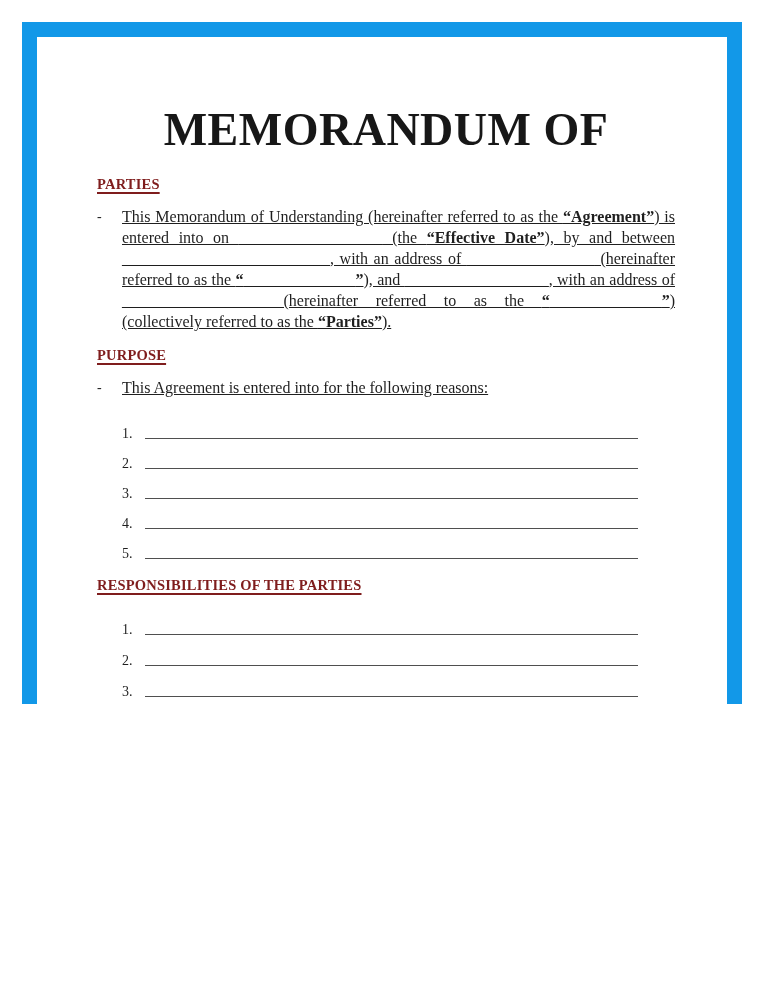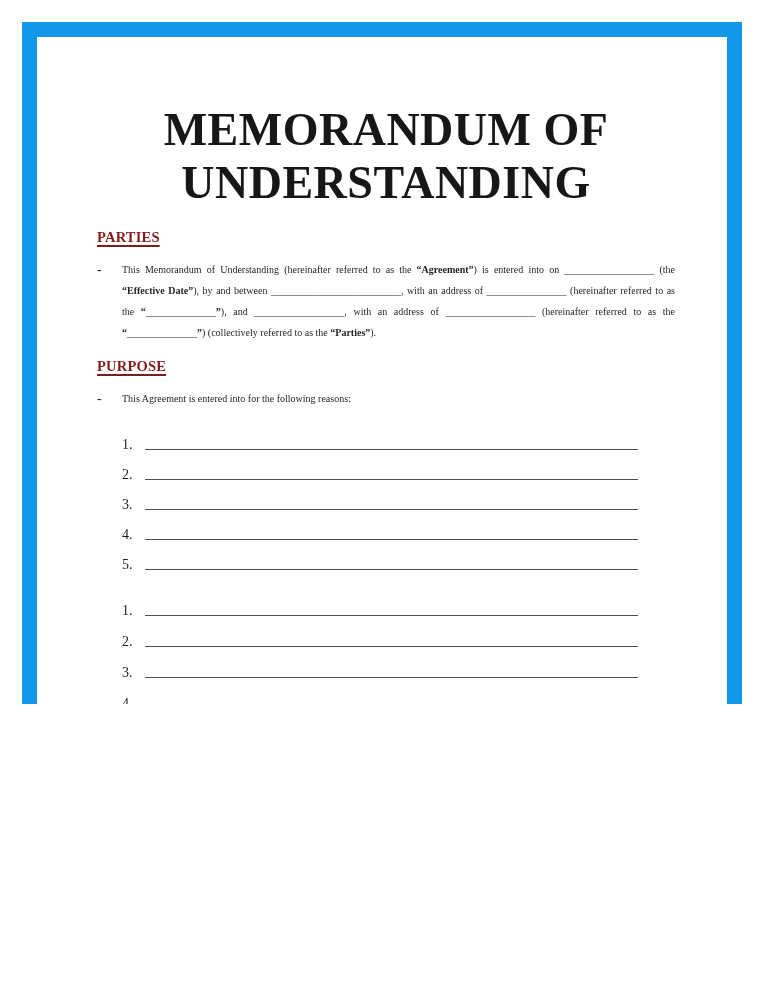--- a/index.html
+++ b/index.html
@@ -55,23 +55,24 @@
   }
   .bullet {
     width: 25px;
     flex: 0 0 25px;
     font-size: 14px;
     line-height: 21px;
   }
   .para {
     margin: 0;
     flex: 1;
-    font-size: 10px;
+    font-size: 16px;
     line-height: 21px;
     text-align: justify;
+    text-decoration: underline;
   }
   .para .b { font-weight: 700; }
   .para .blank { letter-spacing: 0; white-space: nowrap; }
   section { margin: 0; }
   .sect-gap { margin-top: 15px; }
   .blank-list { margin: 2px 0 4px 0; }
   .blank-row {
     display: flex;
     align-items: flex-end;
     height: 30px;
@@ -93,21 +94,20 @@
 </style>
 </head>
 <body>
 
 <div class="canvas">
   <div class="frame" style="border-color: rgb(18, 152, 232);">
     <div class="page">
 
       <h1 class="title">
         <span class="title-line">MEMORANDUM OF</span>
-        <span class="title-line">UNDERSTANDING</span>
       </h1>
 
       <section>
         <h2 class="heading">PARTIES</h2>
         <div class="bullet-row">
           <span class="bullet">-</span>
           <p class="para"><span>This Memorandum of Understanding (hereinafter referred to as the </span><span class="b">“Agreement”</span><span>) is entered into on </span><span class="blank">__________________</span><span> (the </span><span class="b">“Effective Date”</span><span>), by and between </span><span class="blank">__________________________</span><span>, with an address of </span><span class="blank">________________</span><span> (hereinafter referred to as the </span><span class="b">“</span><span class="blank">______________</span><span class="b">”</span><span>), and </span><span class="blank">__________________</span><span>, with an address of </span><span class="blank">__________________</span><span> (hereinafter referred to as the </span><span class="b">“</span><span class="blank">______________</span><span class="b">”</span><span>) (collectively referred to as the </span><span class="b">“Parties”</span><span>).</span></p>
         </div>
       </section>
 
@@ -140,20 +140,21 @@
             </div>
 
             <div class="blank-row">
               <span class="num">5.</span>
               <span class="fill-line" style="border-bottom-color: rgb(79, 79, 79);"></span>
             </div>
           </div>
       </section>
 
       <section class="sect-gap resp">
+        <h2 class="heading">RESPONSIBILITIES OF THE PARTIES</h2>
         <div class="blank-list">
 
             <div class="blank-row">
               <span class="num">1.</span>
               <span class="fill-line" style="border-bottom-color: rgb(79, 79, 79);"></span>
             </div>
 
             <div class="blank-row">
               <span class="num">2.</span>
               <span class="fill-line" style="border-bottom-color: rgb(79, 79, 79);"></span>

